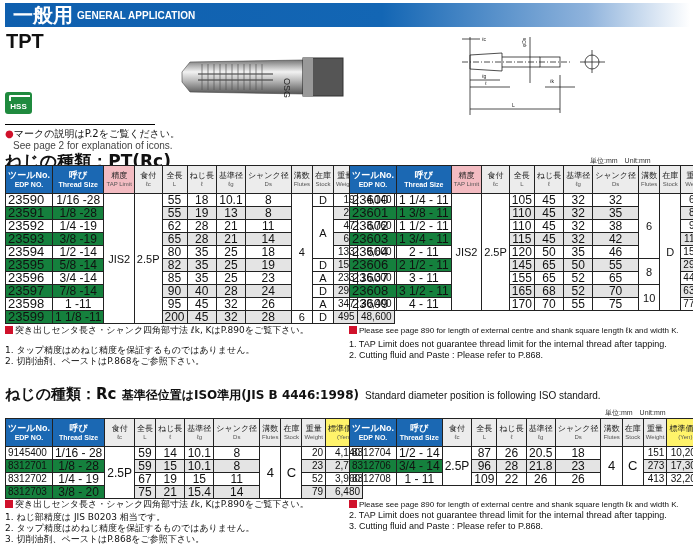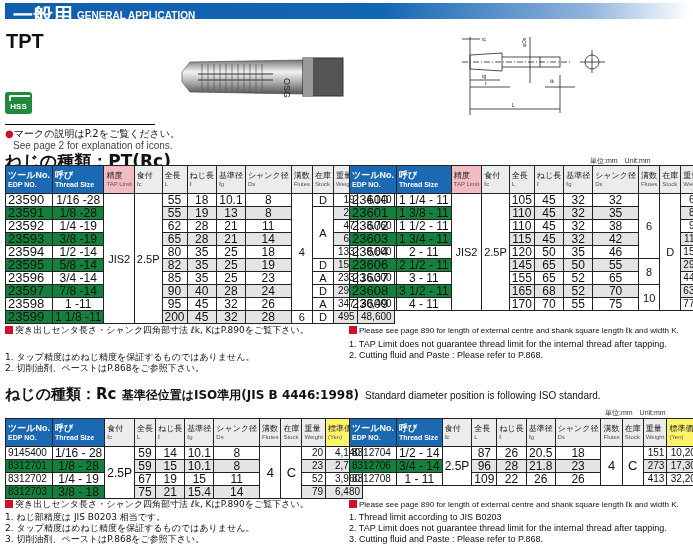--- a/index.html
+++ b/index.html
@@ -1,37 +1,37 @@
 <!DOCTYPE html>
 <html><head>
 <meta charset="utf-8">
 <style>
 *{box-sizing:border-box;margin:0;padding:0}
 body{width:693px;height:552px;background:#fff;font-family:"Liberation Sans",sans-serif;color:#111;position:relative;overflow:hidden}
-.banner{position:absolute;left:5px;top:3px;width:685px;height:16px;background:linear-gradient(90deg,#0f5fae 0%,#1366b4 55%,#8fb3dc 85%,#fff 100%)}
+.banner{position:absolute;left:5px;top:3px;width:685px;height:24px;background:linear-gradient(90deg,#0f5fae 0%,#1366b4 55%,#8fb3dc 85%,#fff 100%)}
 .banner .jp{position:absolute;left:8px;top:0px;color:#fff;font-weight:bold;font-size:20px;font-family:"DejaVu Sans",sans-serif;line-height:24px}
 .banner .en{position:absolute;left:72px;top:7px;color:#fff;font-size:10px;font-weight:bold;line-height:12px}
 .title{position:absolute;left:6px;top:30px;font-size:20px;font-weight:bold;font-family:"Liberation Sans",sans-serif}
 .tool-img{position:absolute;left:178px;top:52px;width:170px;height:50px}
 .diagram{position:absolute;left:430px;top:25px;width:175px;height:100px}
 .hss{position:absolute;left:5px;top:92px;width:27px;height:22px;background:#1f8a3e;border-radius:3px;color:#fff;font-size:8px;font-weight:bold;text-align:center;padding-top:10px;line-height:10px}
 .hss:before{content:"";position:absolute;left:4px;top:3px;width:19px;height:4px;border:2px solid #fff;border-bottom:none;border-right:none;border-radius:2px 0 0 0}
 .rule{position:absolute;left:5px;top:124px;width:150px;border-top:1px solid #000}
 .note-mark{position:absolute;left:5px;top:128px;font-size:10px;line-height:12px;font-family:"DejaVu Sans",sans-serif}
 .note-mark .dot{color:#d0112b}
 .note-mark .en{color:#444;padding-left:8px;font-family:"Liberation Sans",sans-serif}
 .section-title{position:absolute;left:5px;font-weight:bold;font-family:"DejaVu Sans",sans-serif;color:#111}
 .sec1{top:150px;font-size:17px}
 .sec2{top:385px;font-size:15px}
 .sec2 .sub{font-size:12px}
 .sec2 .en{font-size:10px;font-weight:normal;font-family:"Liberation Sans",sans-serif;padding-left:6px}
 .unit{position:absolute;font-size:7px;color:#333}
 table{position:absolute;border-collapse:collapse;font-family:"Liberation Sans",sans-serif}
 td,th{border:1px solid #222;height:13px;padding:0 2px;font-size:11px;line-height:12px;white-space:nowrap}
-th{font-weight:normal;font-size:8px;line-height:9px;height:28px;text-align:left;background:#ececec;color:#222}
+th{font-weight:normal;font-size:8px;line-height:9px;height:28px;text-align:center;background:#ececec;color:#222}
 th .s{display:block;font-size:6px;color:#555}
 th.blue{background:#1b68b3;color:#fff;font-weight:bold;font-size:9px}
 th.blue .s{color:#fff;font-size:7px}
 th.pink{background:#f3bcc2}
 th.yellow{background:#fff36a}
 td.edp{font-size:13px;text-align:left}
 td.thr{font-size:12px;text-align:center}
 tr.alt td.edp,tr.alt td.thr{background:#15803d}
 tr.alt td.g{background:#e4e4e4}
 td.c{text-align:center}
@@ -353,21 +353,21 @@
         <td class="n">70</td>
         <td class="n">55</td>
         <td class="n">75</td>
     <td class="r">7790</td>
   </tr>
 </tbody>
   </table>
 
 <div class="foot" style="left:5px;top:325px">
   <div><span class="sq"></span><span>突き出しセンタ長さ・シャンク四角部寸法 ℓk, KはP.890をご覧下さい。</span></div>
-  <div style="margin-top:16px">1. タップ精度はめねじ精度を保証するものではありません。</div>
+  <div style="margin-top:9px">1. タップ精度はめねじ精度を保証するものではありません。</div>
   <div>2. 切削油剤、ペーストはP.868をご参照下さい。</div>
 </div>
 <div class="foot en" style="left:349px;top:325px">
   <div style="font-size:8px"><span class="sq"></span><span>Please see page 890 for length of external centre and shank square length  ℓk and width K.</span></div>
   <div style="margin-top:3px">1. TAP Limit does not guarantee thread limit for the internal thread after tapping.</div>
   <div>2. Cutting fluid and Paste : Please refer to P.868.</div>
 </div>
 
 <div class="section-title sec2">
   <span>ねじの種類：Rc</span> <span class="sub">基準径位置はISO準用(JIS B 4446:1998)</span><span class="en">Standard diameter position is following ISO standard.</span>
@@ -417,21 +417,21 @@
         <td class="thr">1/4 - 19</td>
     <td class="n">67</td>
         <td class="n">19</td>
         <td class="n">15</td>
         <td class="n">11</td>
     <td class="r">52</td>
         <td class="r">3,960</td>
   </tr>
   <tr class="alt">
     <td class="edp" style="font-size:10px">8312703</td>
-        <td class="thr">3/8 - 18</td>
+        <td class="thr">3/8 - 20</td>
     <td class="n g">75</td>
         <td class="n g">21</td>
         <td class="n g">15.4</td>
         <td class="n g">14</td>
     <td class="r g">79</td>
         <td class="r g">6,480</td>
   </tr>
 </tbody>
   </table>
 
@@ -487,16 +487,15 @@
   </table>
 
 <div class="foot" style="left:5px;top:499px">
   <div><span class="sq"></span><span>突き出しセンタ長さ・シャンク四角部寸法 ℓk, KはP.890をご覧下さい。</span></div>
   <div style="margin-top:2px">1. ねじ部精度は JIS B0203 相当です。</div>
   <div>2. タップ精度はめねじ精度を保証するものではありません。</div>
   <div>3. 切削油剤、ペーストはP.868をご参照下さい。</div>
 </div>
 <div class="foot en" style="left:349px;top:499px">
   <div style="font-size:8px"><span class="sq"></span><span>Please see page 890 for length of external centre and shank square length  ℓk and width K.</span></div>
-  <div style="margin-top:2px">1. Thread limit according to JIS B0203</div>
   <div>2. TAP Limit does not guarantee thread limit for the internal thread after tapping.</div>
   <div>3. Cutting fluid and Paste : Please refer to P.868.</div>
 </div>
 
 </body></html>

